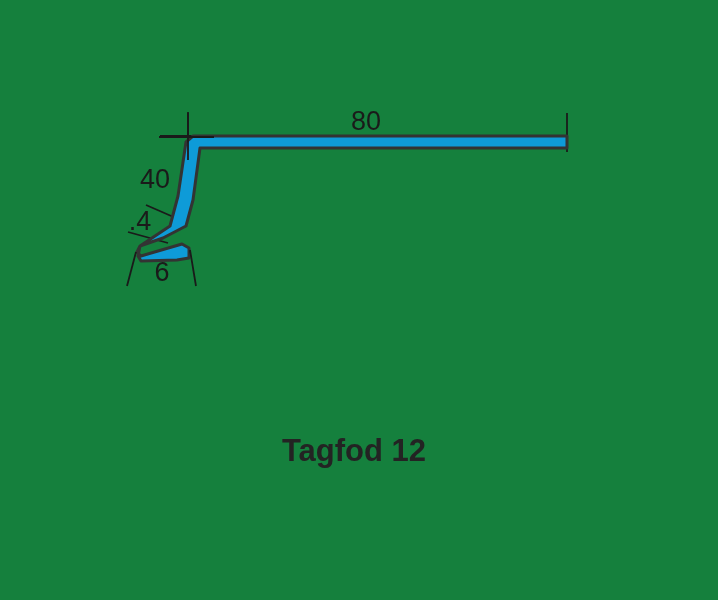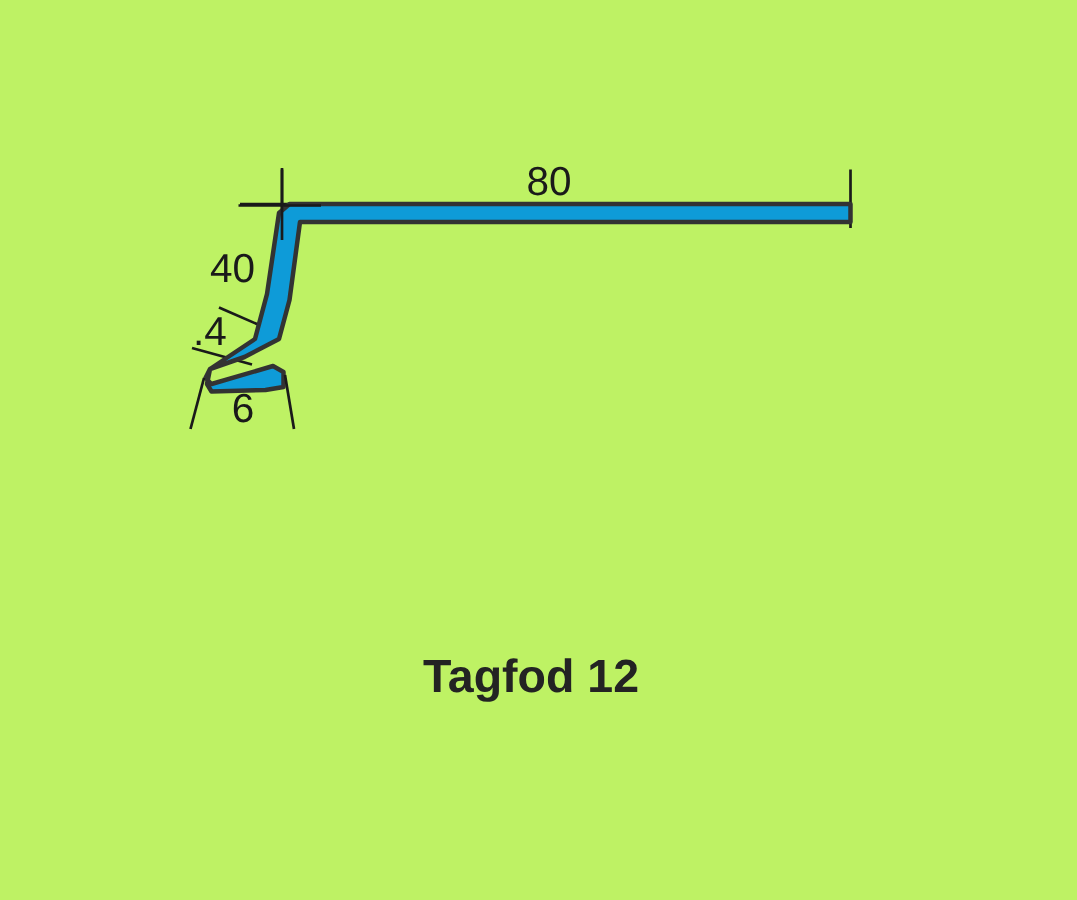--- a/index.html
+++ b/index.html
@@ -10,21 +10,21 @@
     width: 718px;
     height: 600px;
     background: #ffffff;
     font-family: "Liberation Sans", sans-serif;
     overflow: hidden;
   }
   #drawing-root {
     position: relative;
     width: 718px;
     height: 600px;
-    background: #bef264;
+    background: #15803d;
   }
   #profile-svg {
     position: absolute;
     left: 0;
     top: 0;
     width: 718px;
     height: 600px;
     display: block;
   }
   .dim-text {

